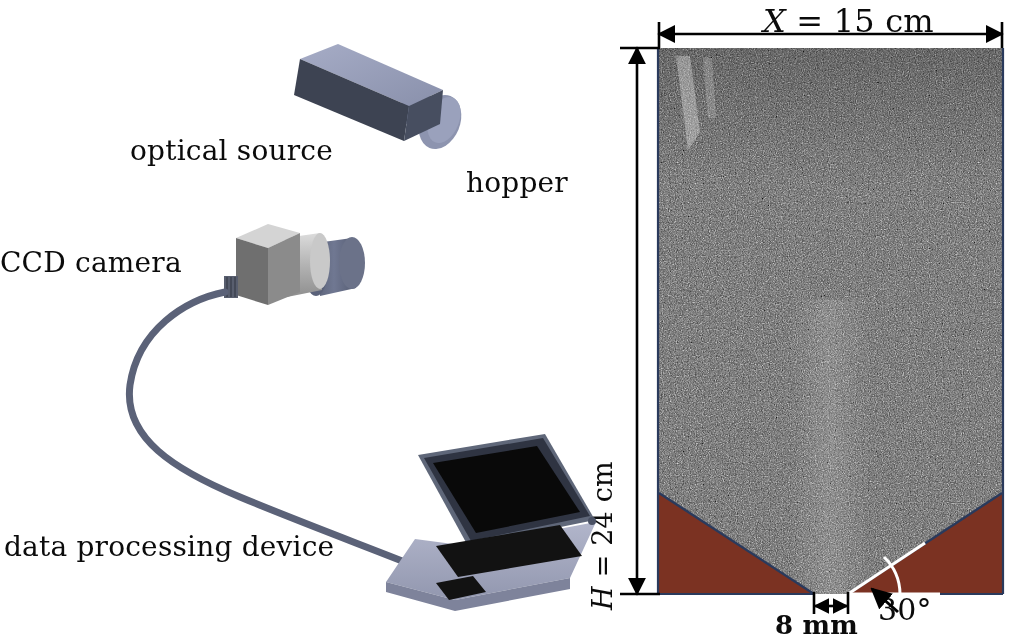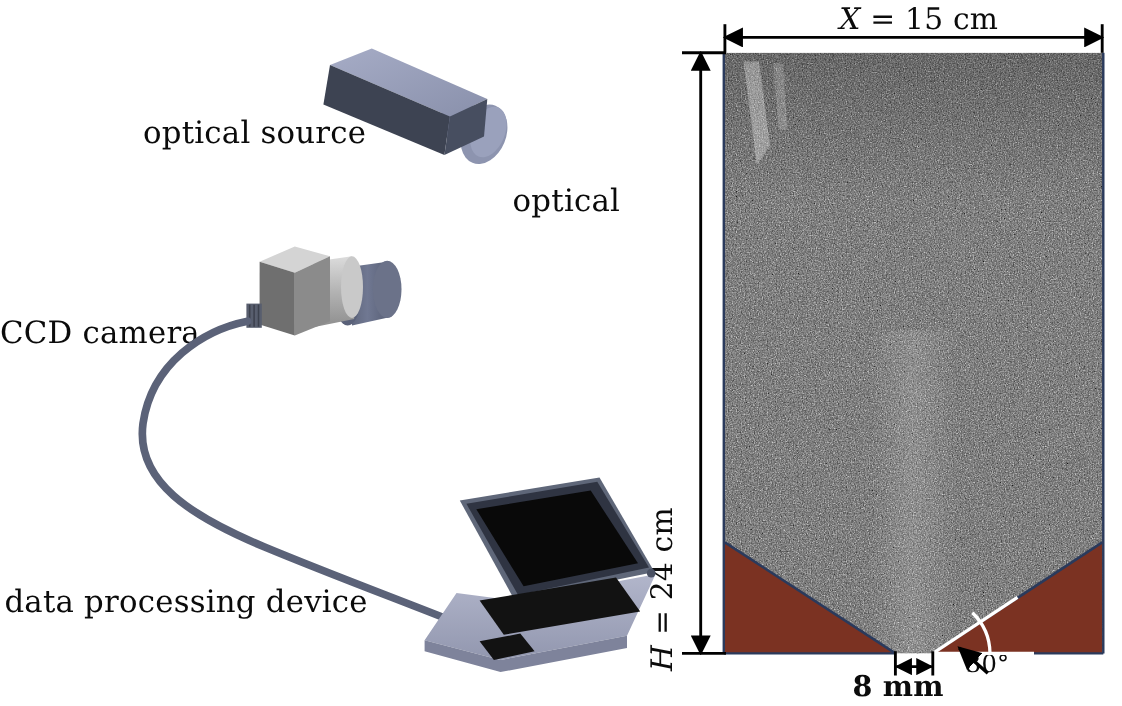--- a/index.html
+++ b/index.html
@@ -4,27 +4,27 @@
 <title>Experimental setup figure</title>
 <style>
   html,body{margin:0;padding:0;background:#ffffff;}
   body{width:1020px;height:642px;overflow:hidden;
        font-family:"DejaVu Serif","Liberation Serif",serif;color:#000;}
   #figure{position:relative;width:1020px;height:642px;background:#fff;}
 
   
   .lbl{position:absolute;white-space:nowrap;font-family:"DejaVu Serif","Liberation Serif",serif;
        color:#0b0b0b;letter-spacing:.2px;}
-  #lbl-optical-source{left:130px;top:104px;font-size:28px;text-align:right;}
+  #lbl-optical-source{left:130px;top:134px;font-size:28px;text-align:right;}
   #lbl-hopper{left:466px;top:166px;font-size:28px;}
-  #lbl-ccd-camera{left:0px;top:246px;font-size:28px;margin-top:40px;}
+  #lbl-ccd-camera{left:0px;top:246px;font-size:28px;}
   #lbl-data-device{left:4px;top:530px;font-size:28px;text-align:center;}
-  #lbl-x-dim{left:763px;top:2px;font-size:27px;}
+  #lbl-x-dim{left:763px;top:2px;font-size:32px;}
   #lbl-8mm{left:775px;top:610px;font-size:26px;font-weight:bold;}
-  #lbl-30deg{left:878px;top:592px;font-size:22px;}
+  #lbl-30deg{left:878px;top:592px;font-size:30px;}
   #lbl-h-dim{position:absolute;left:-9px;top:290px;width:190px;text-align:center;
              font-size:27px;transform:rotate(-90deg);transform-origin:50% 50%;}
   #h-dim-wrap{position:absolute;left:516px;top:230px;width:190px;height:40px;}
 
   .ital{font-style:italic;}
 
   
   svg.layer{position:absolute;left:0;top:0;width:1020px;height:642px;overflow:visible;}
   #setup-svg{z-index:2;}
   #silo-svg{z-index:3;}
@@ -225,21 +225,21 @@
       <line x1="815" y1="606" x2="847" y2="606" stroke="#000" stroke-width="2.6" marker-start="url(#arwS)" marker-end="url(#arwS)"></line>
     </g>
 
     <g>
       <line x1="898" y1="612" x2="872" y2="589" stroke="#000" stroke-width="3" marker-end="url(#arw)"></line>
     </g>
   </svg>
 
   <div class="lbl" id="lbl-optical-source">optical source</div>
 
-  <div class="lbl" id="lbl-hopper">optical</div>
+  <div class="lbl" id="lbl-hopper">hopper</div>
 
   <div class="lbl" id="lbl-ccd-camera">CCD camera</div>
 
   <div class="lbl" id="lbl-data-device">data processing device</div>
 
   <div class="lbl" id="lbl-x-dim"><span class="ital">X</span><span> = 15 cm</span></div>
 
   <div id="h-dim-wrap">
     <div class="lbl" id="lbl-h-dim"><span class="ital">H</span><span> = 24 cm</span></div>
   </div>

